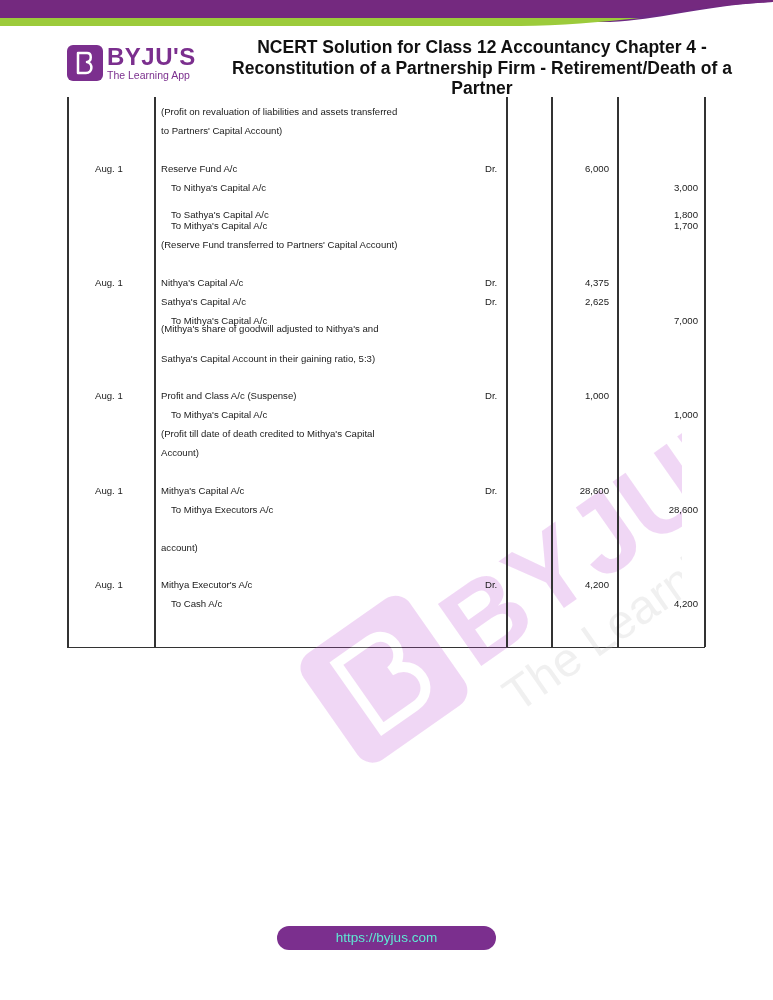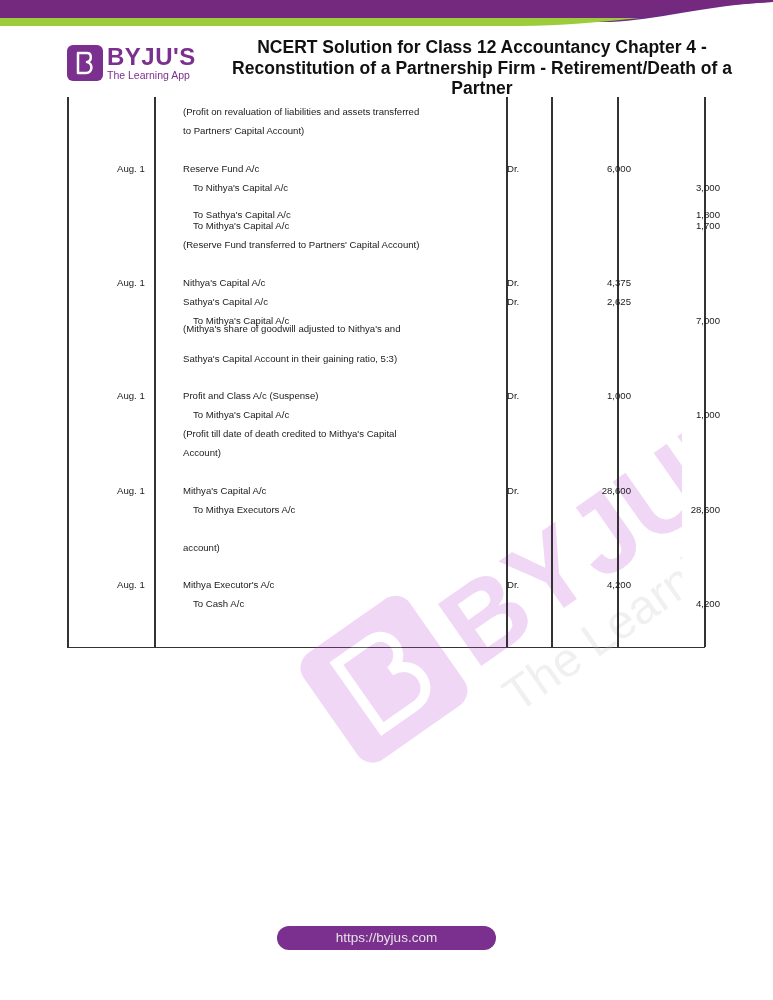--- a/index.html
+++ b/index.html
@@ -25,30 +25,30 @@
     .title {
       position: absolute; left: 222px; top: 37px; width: 520px;
       text-align: center; font-weight: bold; font-size: 17.5px; line-height: 20.5px; color: #111;
     }
     .ledger {
       position: absolute; left: 67px; top: 97px; width: 638px; height: 550px;
       border-bottom: 1.5px solid #333;
     }
     .vline { position: absolute; top: 0; bottom: 0; width: 1.5px; background: #333; }
     .watermark { position: absolute; left: 195px; top: 300px; width: 420px; height: 380px; pointer-events: none; }
-    .row { position: absolute; left: 0; width: 638px; height: 19px; font-size: 9.6px; line-height: 19px; margin-left: 22px; }
+    .row { position: absolute; left: 0; width: 638px; height: 19px; font-size: 9.6px; line-height: 19px; }
     .row .date { position: absolute; left: 28px; }
     .row .part { position: absolute; left: 94px; white-space: nowrap; }
     .row .part.indent { left: 104px; }
     .row .dr { position: absolute; left: 418px; }
     .row .debit { position: absolute; left: 484px; width: 58px; text-align: right; }
     .row .credit { position: absolute; left: 556px; width: 75px; text-align: right; }
     .footer-pill {
       position: absolute; left: 277px; top: 926px; width: 219px; height: 24px;
-      background: #7b2f8e; border-radius: 12px; color: #e5e5e5; font-size: 13.5px;
+      background: #7b2f8e; border-radius: 12px; color: #5eead4; font-size: 13.5px;
       line-height: 24px; text-align: center;
     }
   </style>
 </head>
 <body>
 
 <div class="banner">
   <svg width="773" height="30" viewBox="0 0 773 30">
     <path d="M0 0 H773 V2 C700 6 660 20 610 22 L0 22 Z" fill="#6f2a84"></path>
     <path d="M0 18 H640 C600 22 560 26 520 26 L0 26 Z" fill="#9ccb3b"></path>

